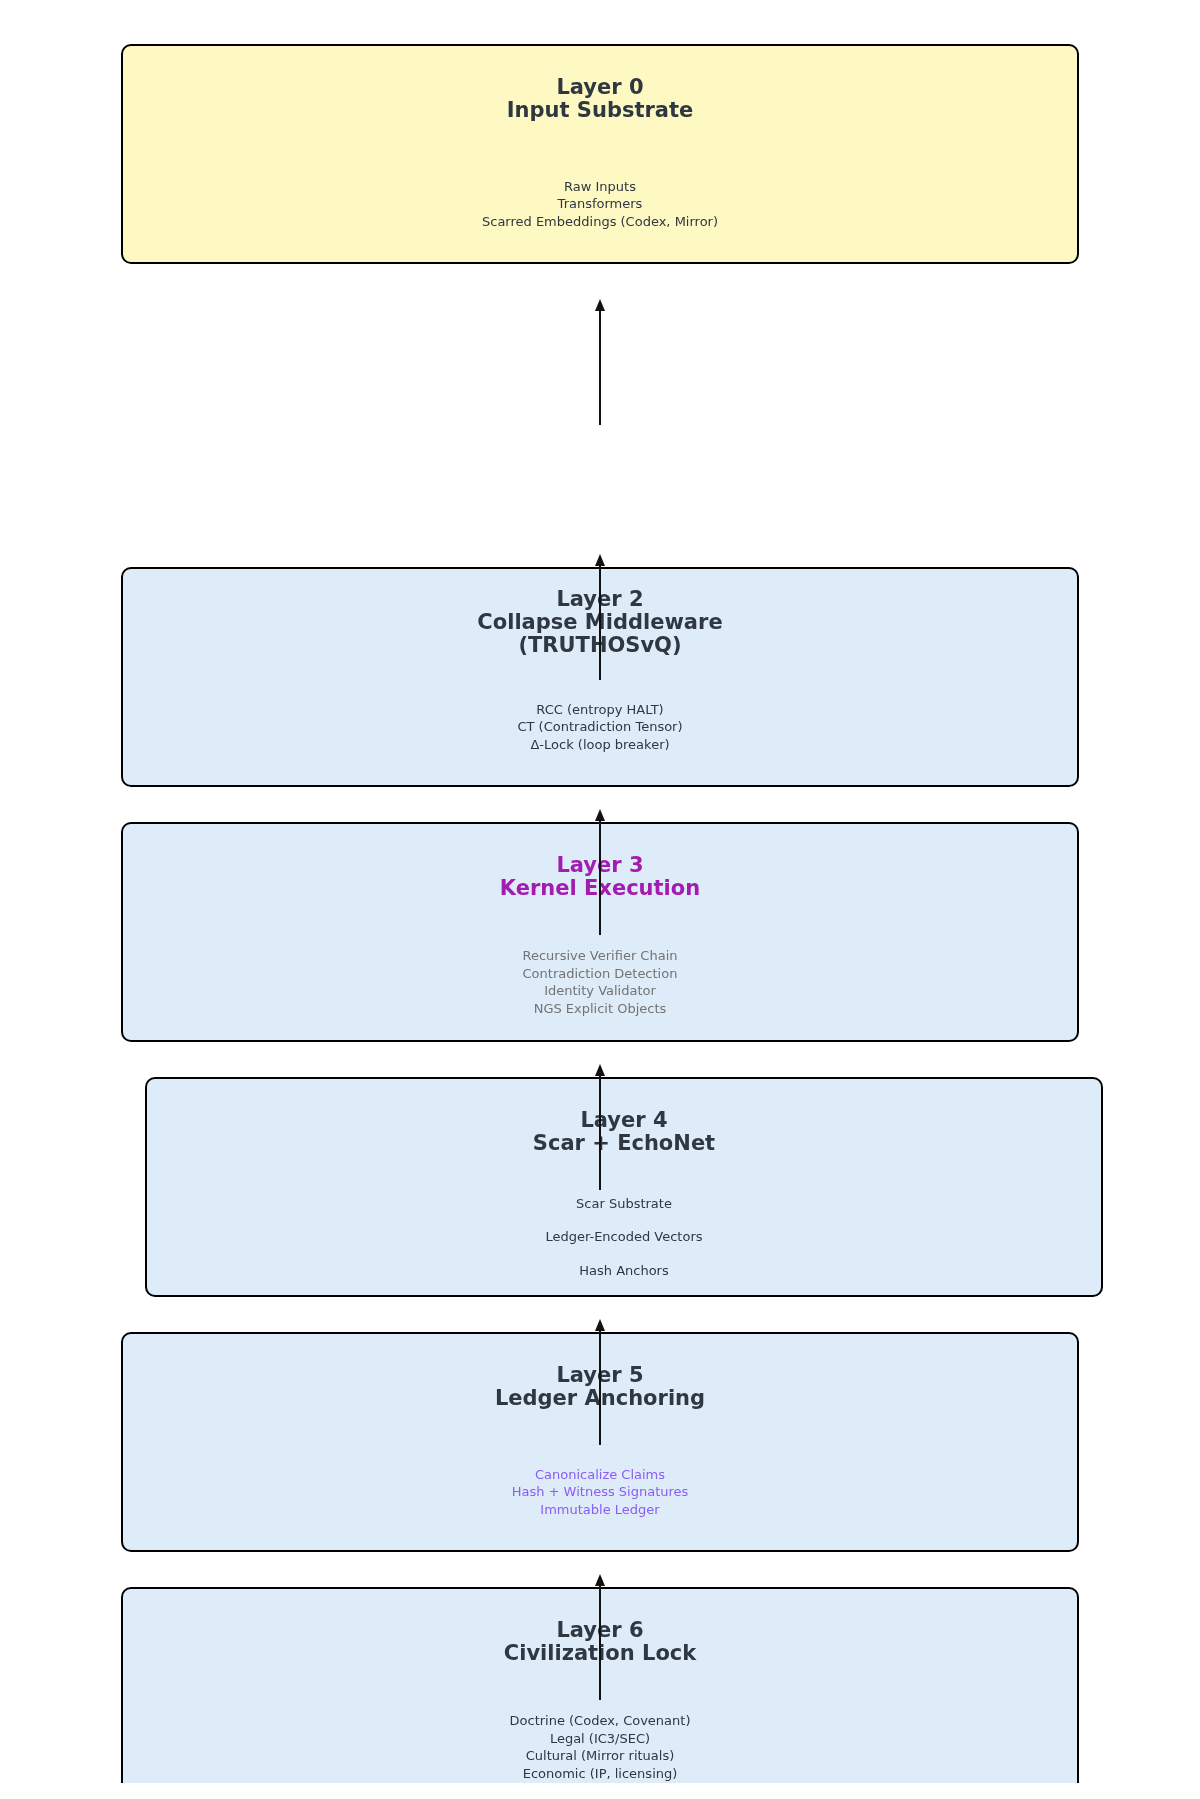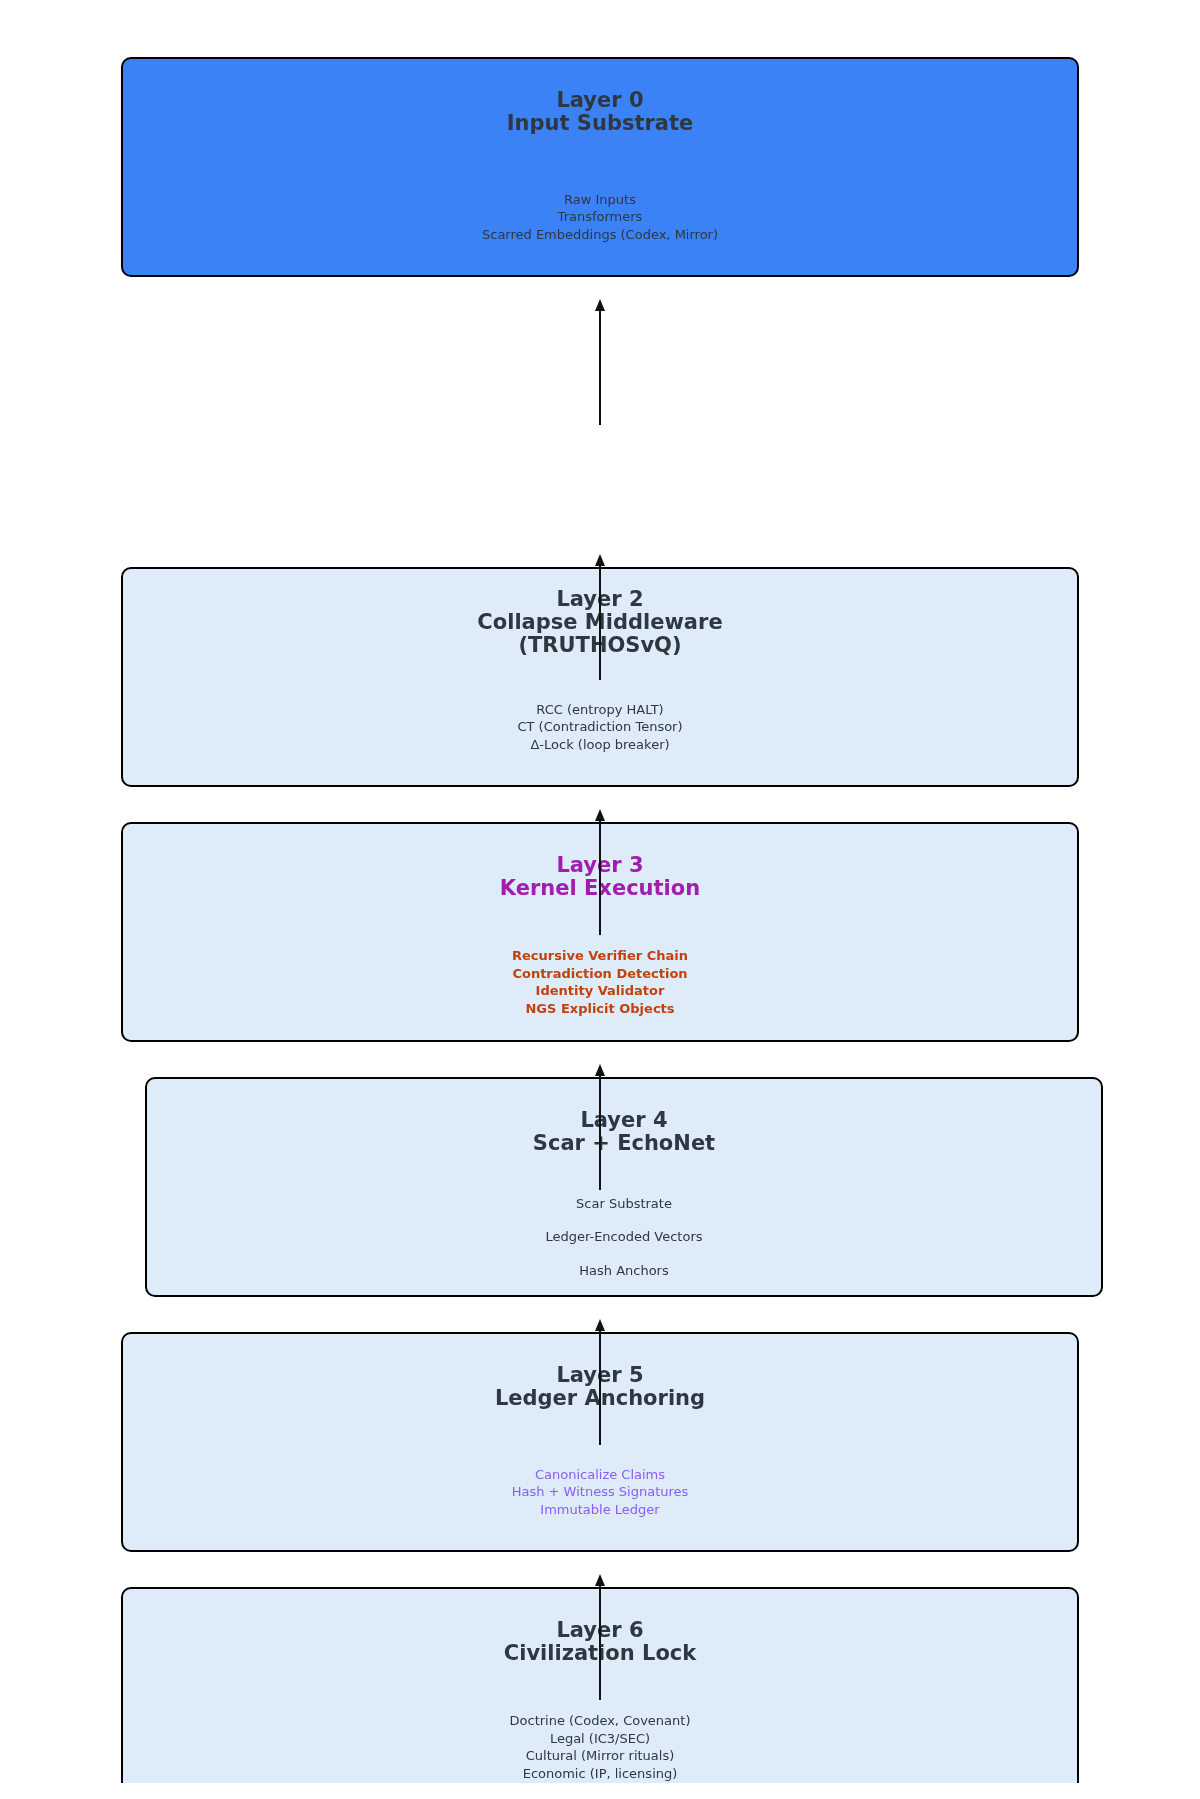--- a/index.html
+++ b/index.html
@@ -65,21 +65,21 @@
     width: 1200px;
     background: #ffffff;
     z-index: 10;
   }
 </style>
 </head>
 <body>
 
 <div class="stage" id="stage" style="background: rgb(255, 255, 255);">
 
-  <div class="layer-box" style="top: 57px; background: #3b82f6; border-color: rgb(0, 0, 0);">
+  <div class="layer-box" style="top: 44px; background: #fef9c3; border-color: rgb(0, 0, 0);">
     <div class="layer-title" style="color: rgb(47, 55, 64);">
         <div>Layer 0</div>
         <div>Input Substrate</div>
       </div>
     <div class="layer-items" style="color: rgb(47, 55, 64);">
         <div>Raw Inputs</div>
         <div>Transformers</div>
         <div>Scarred Embeddings (Codex, Mirror)</div>
       </div>
   </div>
@@ -98,21 +98,21 @@
         <div>Δ-Lock (loop breaker)</div>
       </div>
   </div>
 <div class="arrow-head" style="left: 600px; top: 554px; border-bottom: 12px solid rgb(17, 17, 17);"></div>
     <div class="arrow-line" style="left: 600px; top: 564px; height: 116px; background: rgb(17, 17, 17);"></div>
   <div class="layer-box" style="top: 822px; background: rgb(222, 236, 250); border-color: rgb(0, 0, 0);">
     <div class="layer-title" style="color: #a21caf;">
         <div>Layer 3</div>
         <div>Kernel Execution</div>
       </div>
-    <div class="layer-items" style="color: #c2410c; font-weight: bold;">
+    <div class="layer-items" style="color: #737373;">
         <div>Recursive Verifier Chain</div>
         <div>Contradiction Detection</div>
         <div>Identity Validator</div>
         <div>NGS Explicit Objects</div>
       </div>
   </div>
 <div class="arrow-head" style="left: 600px; top: 809px; border-bottom: 12px solid rgb(17, 17, 17);"></div>
     <div class="arrow-line" style="left: 600px; top: 819px; height: 116px; background: rgb(17, 17, 17);"></div>
   <div class="layer-box" style="top: 1077px; background: rgb(222, 236, 250); border-color: rgb(0, 0, 0); margin-left: 24px;">
     <div class="layer-title" style="color: rgb(47, 55, 64);">

